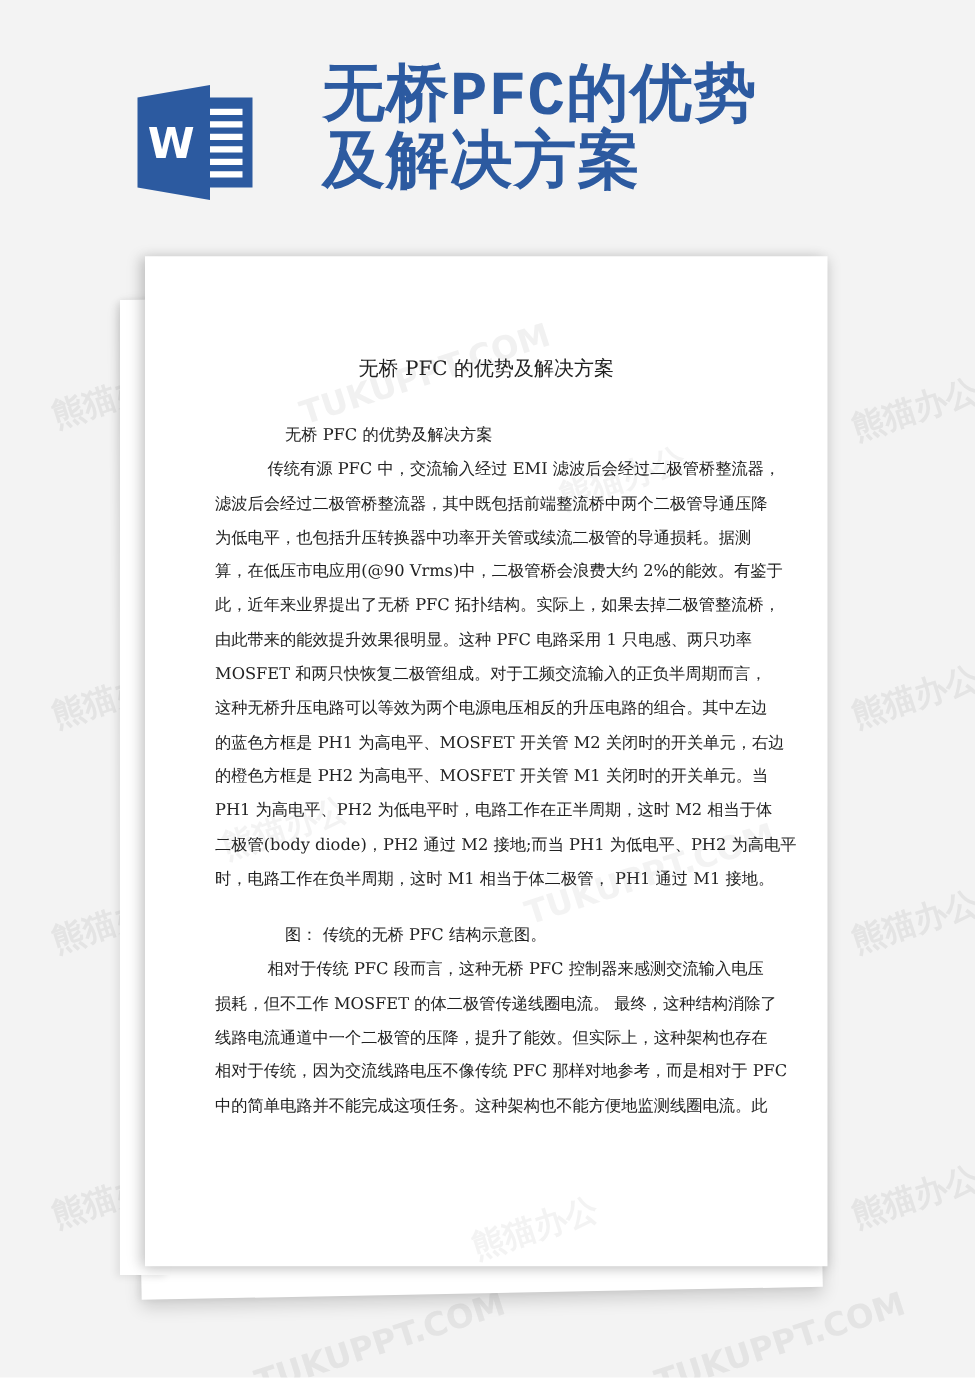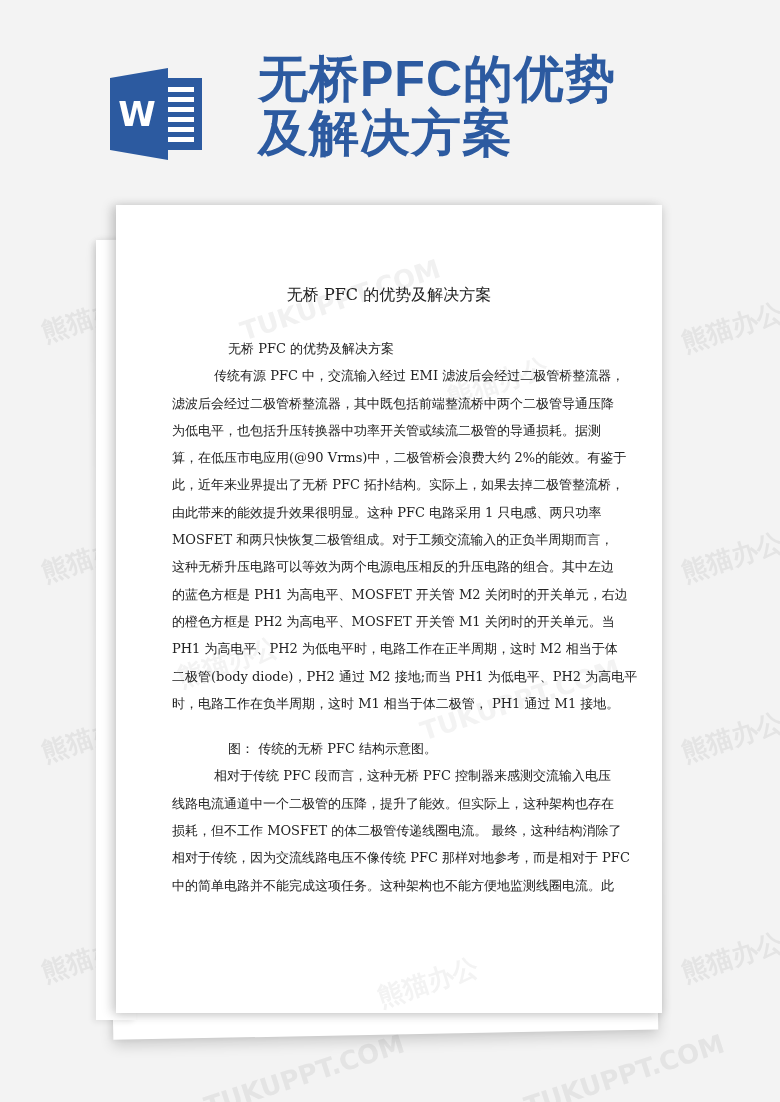--- a/index.html
+++ b/index.html
@@ -26,21 +26,21 @@
       left: 108px;
       top: 68px;
       width: 100px;
       height: 92px;
     }
     .headline {
       position: absolute;
       left: 258px;
       top: 52px;
       color: #2c5aa0;
-      font-family: Liberation Sans, sans-serif;
+      font-family: Liberation Mono, monospace;
       font-weight: bold;
       font-size: 50px;
       line-height: 54px;
       letter-spacing: 1px;
     }
     .headline div { white-space: nowrap; }
 
     .sheet-back {
       position: absolute;
       left: 98px;
@@ -165,18 +165,18 @@
     <p>MOSFET    和两只快恢复二极管组成。对于工频交流输入的正负半周期而言，</p>
     <p>这种无桥升压电路可以等效为两个电源电压相反的升压电路的组合。其中左边</p>
     <p>的蓝色方框是 PH1 为高电平、MOSFET 开关管 M2 关闭时的开关单元，右边</p>
     <p>的橙色方框是 PH2  为高电平、MOSFET  开关管 M1   关闭时的开关单元。当</p>
     <p>PH1  为高电平、PH2  为低电平时，电路工作在正半周期，这时 M2  相当于体</p>
     <p>二极管(body diode)，PH2  通过 M2  接地;而当 PH1  为低电平、PH2  为高电平</p>
     <p>时，电路工作在负半周期，这时 M1 相当于体二极管，  PH1 通过 M1 接地。</p>
     <div class="gap"></div>
     <p class="indent-sub">图：  传统的无桥 PFC 结构示意图。</p>
     <p class="indent">相对于传统 PFC 段而言，这种无桥 PFC 控制器来感测交流输入电压</p>
+    <p>损耗，但不工作 MOSFET 的体二极管传递线圈电流。 最终，这种结构消除了</p>
     <p>线路电流通道中一个二极管的压降，提升了能效。但实际上，这种架构也存在</p>
-    <p>损耗，但不工作 MOSFET 的体二极管传递线圈电流。 最终，这种结构消除了</p>
     <p>相对于传统，因为交流线路电压不像传统 PFC 那样对地参考，而是相对于 PFC</p>
     <p>中的简单电路并不能完成这项任务。这种架构也不能方便地监测线圈电流。此</p>
   </div>
 </div>
 
 </body></html>

